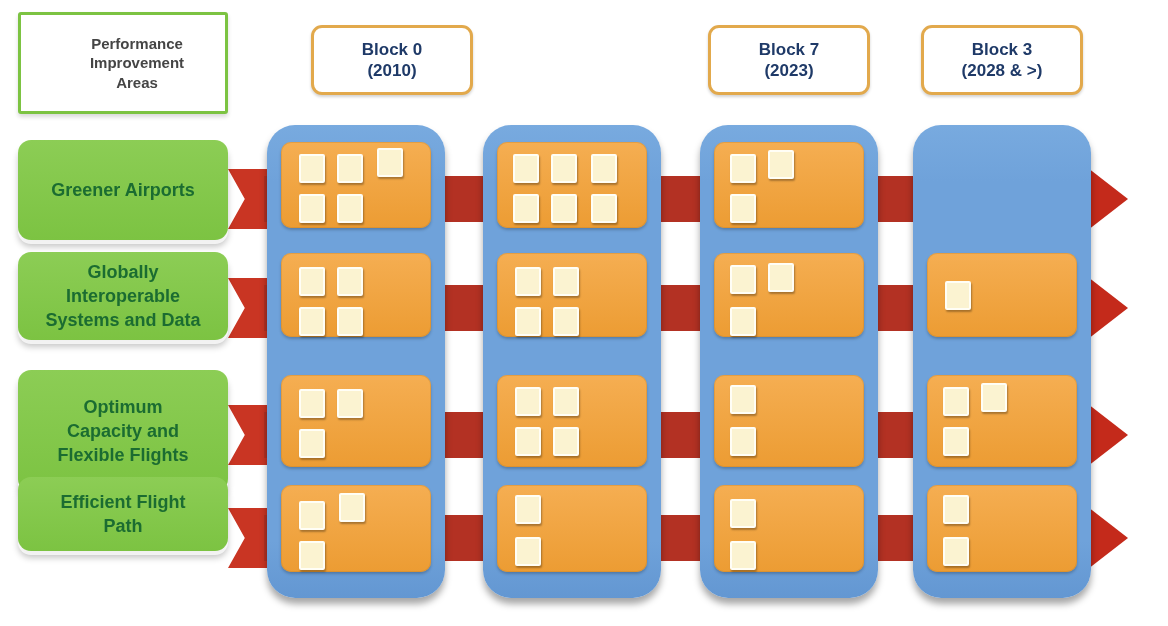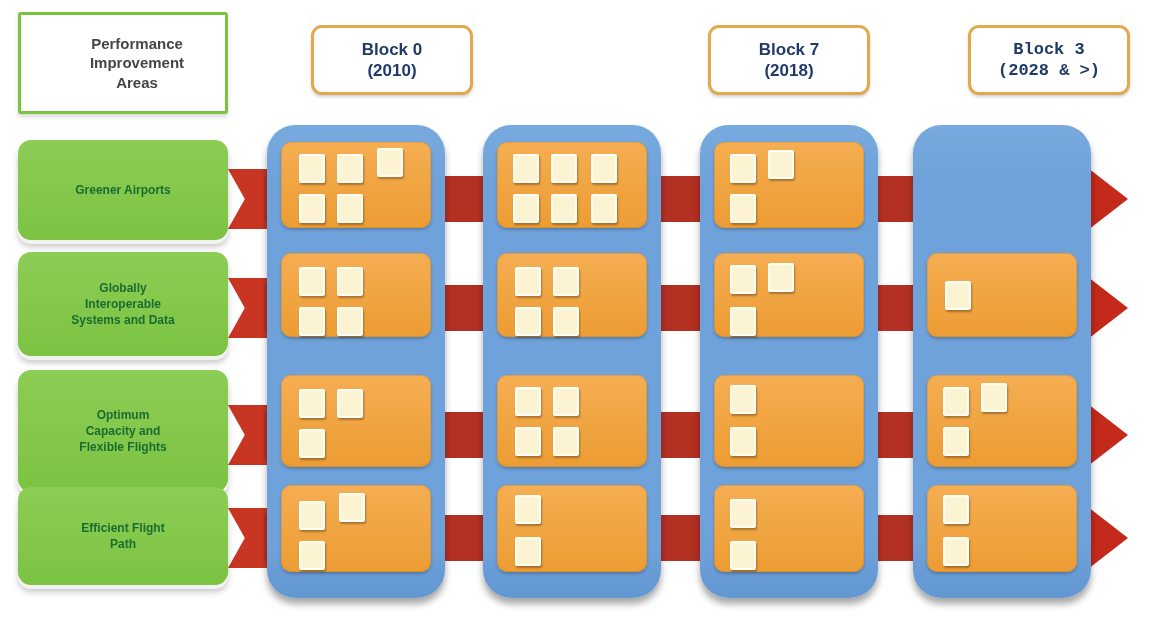--- a/index.html
+++ b/index.html
@@ -47,42 +47,42 @@
   
   .block-header{
     position:absolute;top:25px;width:162px;height:70px;
     background:#ffffff;
     border:3px solid var(--tan);
     border-radius:11px;
     display:flex;flex-direction:column;align-items:center;justify-content:center;
     box-shadow:0 2px 3px rgba(0,0,0,.18);
     z-index:3;
   }
-  .bh-0{left:275px;margin-left:36px;} .bh-1{left:491px;} .bh-2{left:708px;} .bh-3{left:968px;font-family:Liberation Mono, monospace;}
+  .bh-0{left:275px;margin-left:36px;} .bh-1{left:491px;} .bh-2{left:708px;} .bh-3{left:921px;}
   .bh-title,.bh-year{
     font-weight:bold;font-size:17px;line-height:1.25;color:var(--navy);text-align:center;
   }
 
   
   .row-label{
     position:absolute;left:18px;width:210px;
     background:linear-gradient(180deg,var(--green-light),var(--green));
     border-radius:13px;
     display:flex;align-items:center;justify-content:center;text-align:center;
     box-shadow:0 4px 0 rgba(255,255,255,.75), 0 7px 6px rgba(0,0,0,.22);
     z-index:3;
   }
   .row-label span{
-    font-weight:bold;font-size:12px;line-height:1.35;color:var(--green-text);
+    font-weight:bold;font-size:18px;line-height:1.35;color:var(--green-text);
     white-space:pre-line;padding:0 14px;
   }
   .rl-0{top:140px;height:100px;}
-  .rl-1{top:252px;height:104px;}
+  .rl-1{top:252px;height:88px;}
   .rl-2{top:370px;height:122px;}
-  .rl-3{top:487px;height:98px;}
+  .rl-3{top:477px;height:74px;}
 
   
   .flow{position:absolute;left:0;width:100%;height:0;z-index:1;}
   .flow-0{top:199px;} .flow-1{top:308px;} .flow-2{top:435px;} .flow-3{top:538px;}
   .flow-bar{
     position:absolute;left:264px;width:828px;height:46px;top:-23px;
     background:var(--red-dark);
   }
   .flow-notch{
     position:absolute;left:228px;width:42px;height:60px;top:-30px;
@@ -135,21 +135,21 @@
 Improvement
 Areas</span>
   </div>
 
   <div class="block-header bh-0">
     <div class="bh-title">Block 0</div>
     <div class="bh-year">(2010)</div>
   </div>
   <div class="block-header bh-2">
     <div class="bh-title">Block 7</div>
-    <div class="bh-year">(2018)</div>
+    <div class="bh-year">(2023)</div>
   </div>
   <div class="block-header bh-3">
     <div class="bh-title">Block 3</div>
     <div class="bh-year">(2028 &amp; &gt;)</div>
   </div>
 
   <div class="flow flow-0">
     <div class="flow-notch"></div>
     <div class="flow-bar"></div>
     <div class="flow-head"></div>

